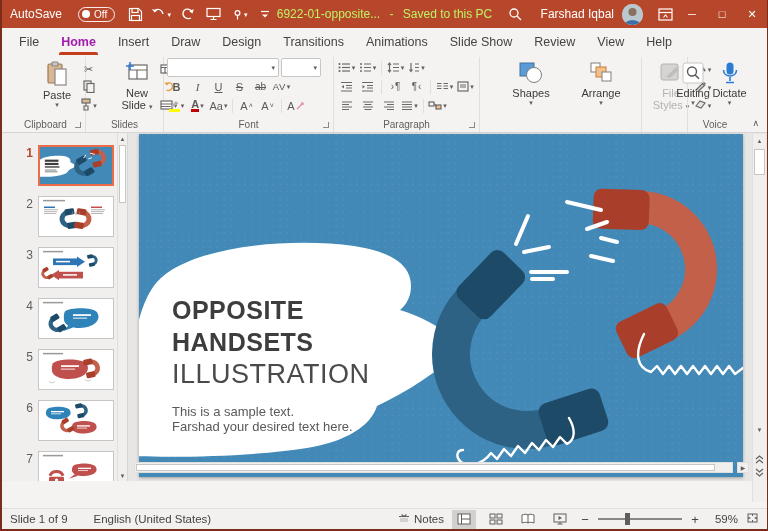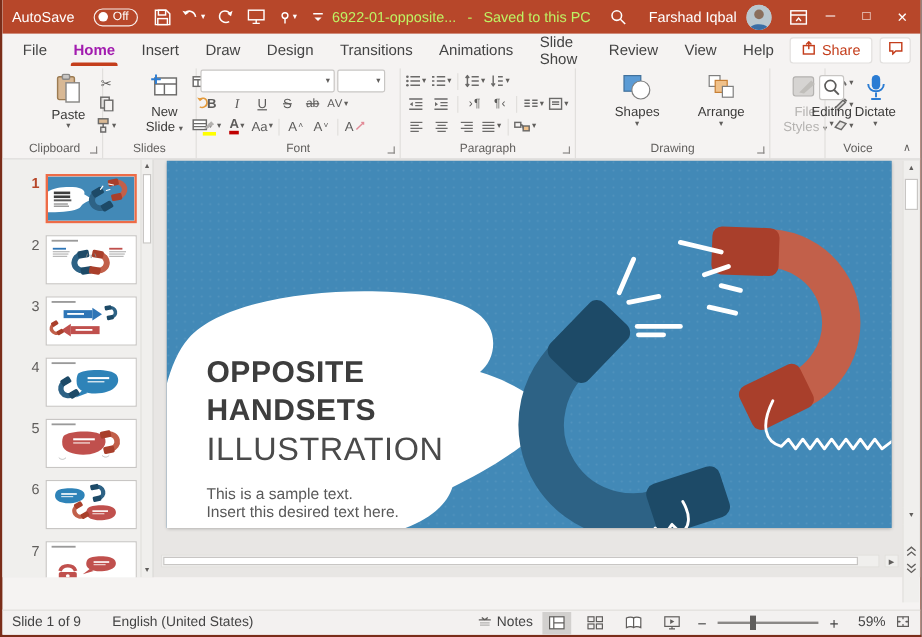--- a/index.html
+++ b/index.html
@@ -70,21 +70,21 @@
   .thumb-num.sel { color:#b7472a; font-weight:bold; }
   .thumb-box { width:76px; height:41px; background:#fff; border:1px solid #c8c6c4; }
   .thumb-box.sel { border:2px solid #ed6c47; }
   .thumb-box svg { width:100%; height:100%; display:block; }
   .pscroll { position:absolute; right:0; top:0; bottom:0; width:10px; background:#f0efed; border-left:1px solid #e1dfdd; }
   .pscroll .arr { height:11px; display:flex; align-items:center; justify-content:center; font-size:6px; color:#605e5c; }
   .pscroll .pthumb { position:absolute; top:12px; left:1px; right:1px; height:58px; background:#fff; border:1px solid #c8c6c4; }
   .pscroll .arr.bottom { position:absolute; bottom:0; left:0; right:0; }
 
   .canvas { flex:1; position:relative; }
-  .slide { position:absolute; left:11px; top:1px; width:604px; height:306px; background:#4289b7; box-shadow:0 1px 3px rgba(0,0,0,.3); overflow:hidden; }
+  .slide { position:absolute; left:11px; top:1px; width:604px; height:343px; background:#4289b7; box-shadow:0 1px 3px rgba(0,0,0,.3); overflow:hidden; }
   .slide svg.scene { position:absolute; inset:0; display:block; }
   .slide-text { position:absolute; left:33px; top:160px; z-index:2; }
   .st-title { font-size:25px; font-weight:bold; color:#3d3d3d; line-height:32px; letter-spacing:.5px; }
   .st-title3 { font-size:27px; font-weight:normal; color:#4a4a4a; line-height:33px; letter-spacing:.5px; }
   .st-body { margin-top:13px; font-size:13px; color:#595959; line-height:15px; }
 
   .vscroll { position:absolute; right:1px; top:1px; width:14px; height:368px; background:#f0efed; border-left:1px solid #e1dfdd; }
   .vscroll .sarr { height:13px; display:flex; align-items:center; justify-content:center; font-size:6px; color:#605e5c; }
   .vscroll .vthumb { position:absolute; top:15px; left:1px; right:1px; height:26px; background:#fff; border:1px solid #c8c6c4; }
   .vnav { position:absolute; right:1px; top:322px; width:14px; display:flex; flex-direction:column; gap:3px; align-items:center; font-size:7px; color:#605e5c; }
@@ -222,34 +222,20 @@
       <span class="tab">Insert</span>
       <span class="tab">Draw</span>
       <span class="tab">Design</span>
       <span class="tab">Transitions</span>
       <span class="tab">Animations</span>
       <span class="tab">Slide Show</span>
       <span class="tab">Review</span>
       <span class="tab">View</span>
       <span class="tab">Help</span>
     </div>
-    <div class="tabrow-right">
-      <span class="share-btn">
-        <span><svg width="12" height="12" viewBox="0 0 12 12">
-              <rect x="1.5" y="4" width="9" height="7" fill="none" stroke="#c43e1c" stroke-width="1.2"></rect>
-              <path d="M6 7 V1 M3.8 3 L6 .8 L8.2 3" fill="none" stroke="#c43e1c" stroke-width="1.2"></path>
-            </svg></span>
-        <span>Share</span>
-      </span>
-      <span class="cmt-btn">
-        <span><svg width="13" height="12" viewBox="0 0 13 12">
-              <path d="M1.5 1.5h10v7h-5l-2.5 2.5v-2.5h-2.5z" fill="none" stroke="#c43e1c" stroke-width="1.2"></path>
-            </svg></span>
-      </span>
-    </div>
   </div>
 
   <div class="ribbon">
 
     <div class="grp" style="width:80px">
       <div class="grp-body">
         <div class="bigbtn">
           <span><svg class="ric" width="22" height="26" viewBox="0 0 22 26">
                 <rect x="2" y="3" width="14" height="19" rx="1.5" fill="#d8b894" stroke="#9c7b52"></rect>
                 <rect x="6" y="1" width="6" height="4" rx="1" fill="#c8c6c4" stroke="#8a8886"></rect>
@@ -540,24 +526,20 @@
               <span class="chev">▾</span>
             </span>
           <span class="ib">
               <span><svg class="ric" width="13" height="11" viewBox="0 0 13 11">
                   <path d="M2 7 L6 2 L11 4 L7 9 Z" fill="#e8e6e4"></path>
                 </svg></span>
               <span class="chev">▾</span>
             </span>
         </div>
       </div>
-      <div class="grp-foot">
-          <span>Drawing</span>
-          <span class="launcher"></span>
-        </div>
     </div>
 
     <div class="grp" style="width:46px">
       <div class="grp-body">
         <div class="bigbtn">
           <span><svg width="24" height="24" viewBox="0 0 24 24">
                 <rect x="2" y="2" width="20" height="20" rx="2" fill="#fff" stroke="#c8c6c4"></rect>
                 <circle cx="11" cy="10.5" r="4.5" fill="none" stroke="#5c5b5a" stroke-width="1.4"></circle>
                 <path d="M14.2 14 L18 17.8" stroke="#5c5b5a" stroke-width="1.6"></path>
               </svg></span>
@@ -814,21 +796,21 @@
             <line x1="452" y1="122" x2="474" y2="127"></line>
           </g>
         </svg>
 
         <div class="slide-text">
           <div class="st-title">OPPOSITE</div>
           <div class="st-title">HANDSETS</div>
           <div class="st-title3">ILLUSTRATION</div>
           <div class="st-body">
             <div>This is a sample text.</div>
-            <div>Insert this desired text here.</div>
+            <div>Farshad your desired text here.</div>
           </div>
         </div>
       </div>
 
       <div class="vscroll">
         <div class="sarr">▲</div>
         <div class="vthumb"></div>
       </div>
       <div class="vscroll" style="top:auto;height:14px;bottom:44px">
         <div class="sarr">▼</div>

